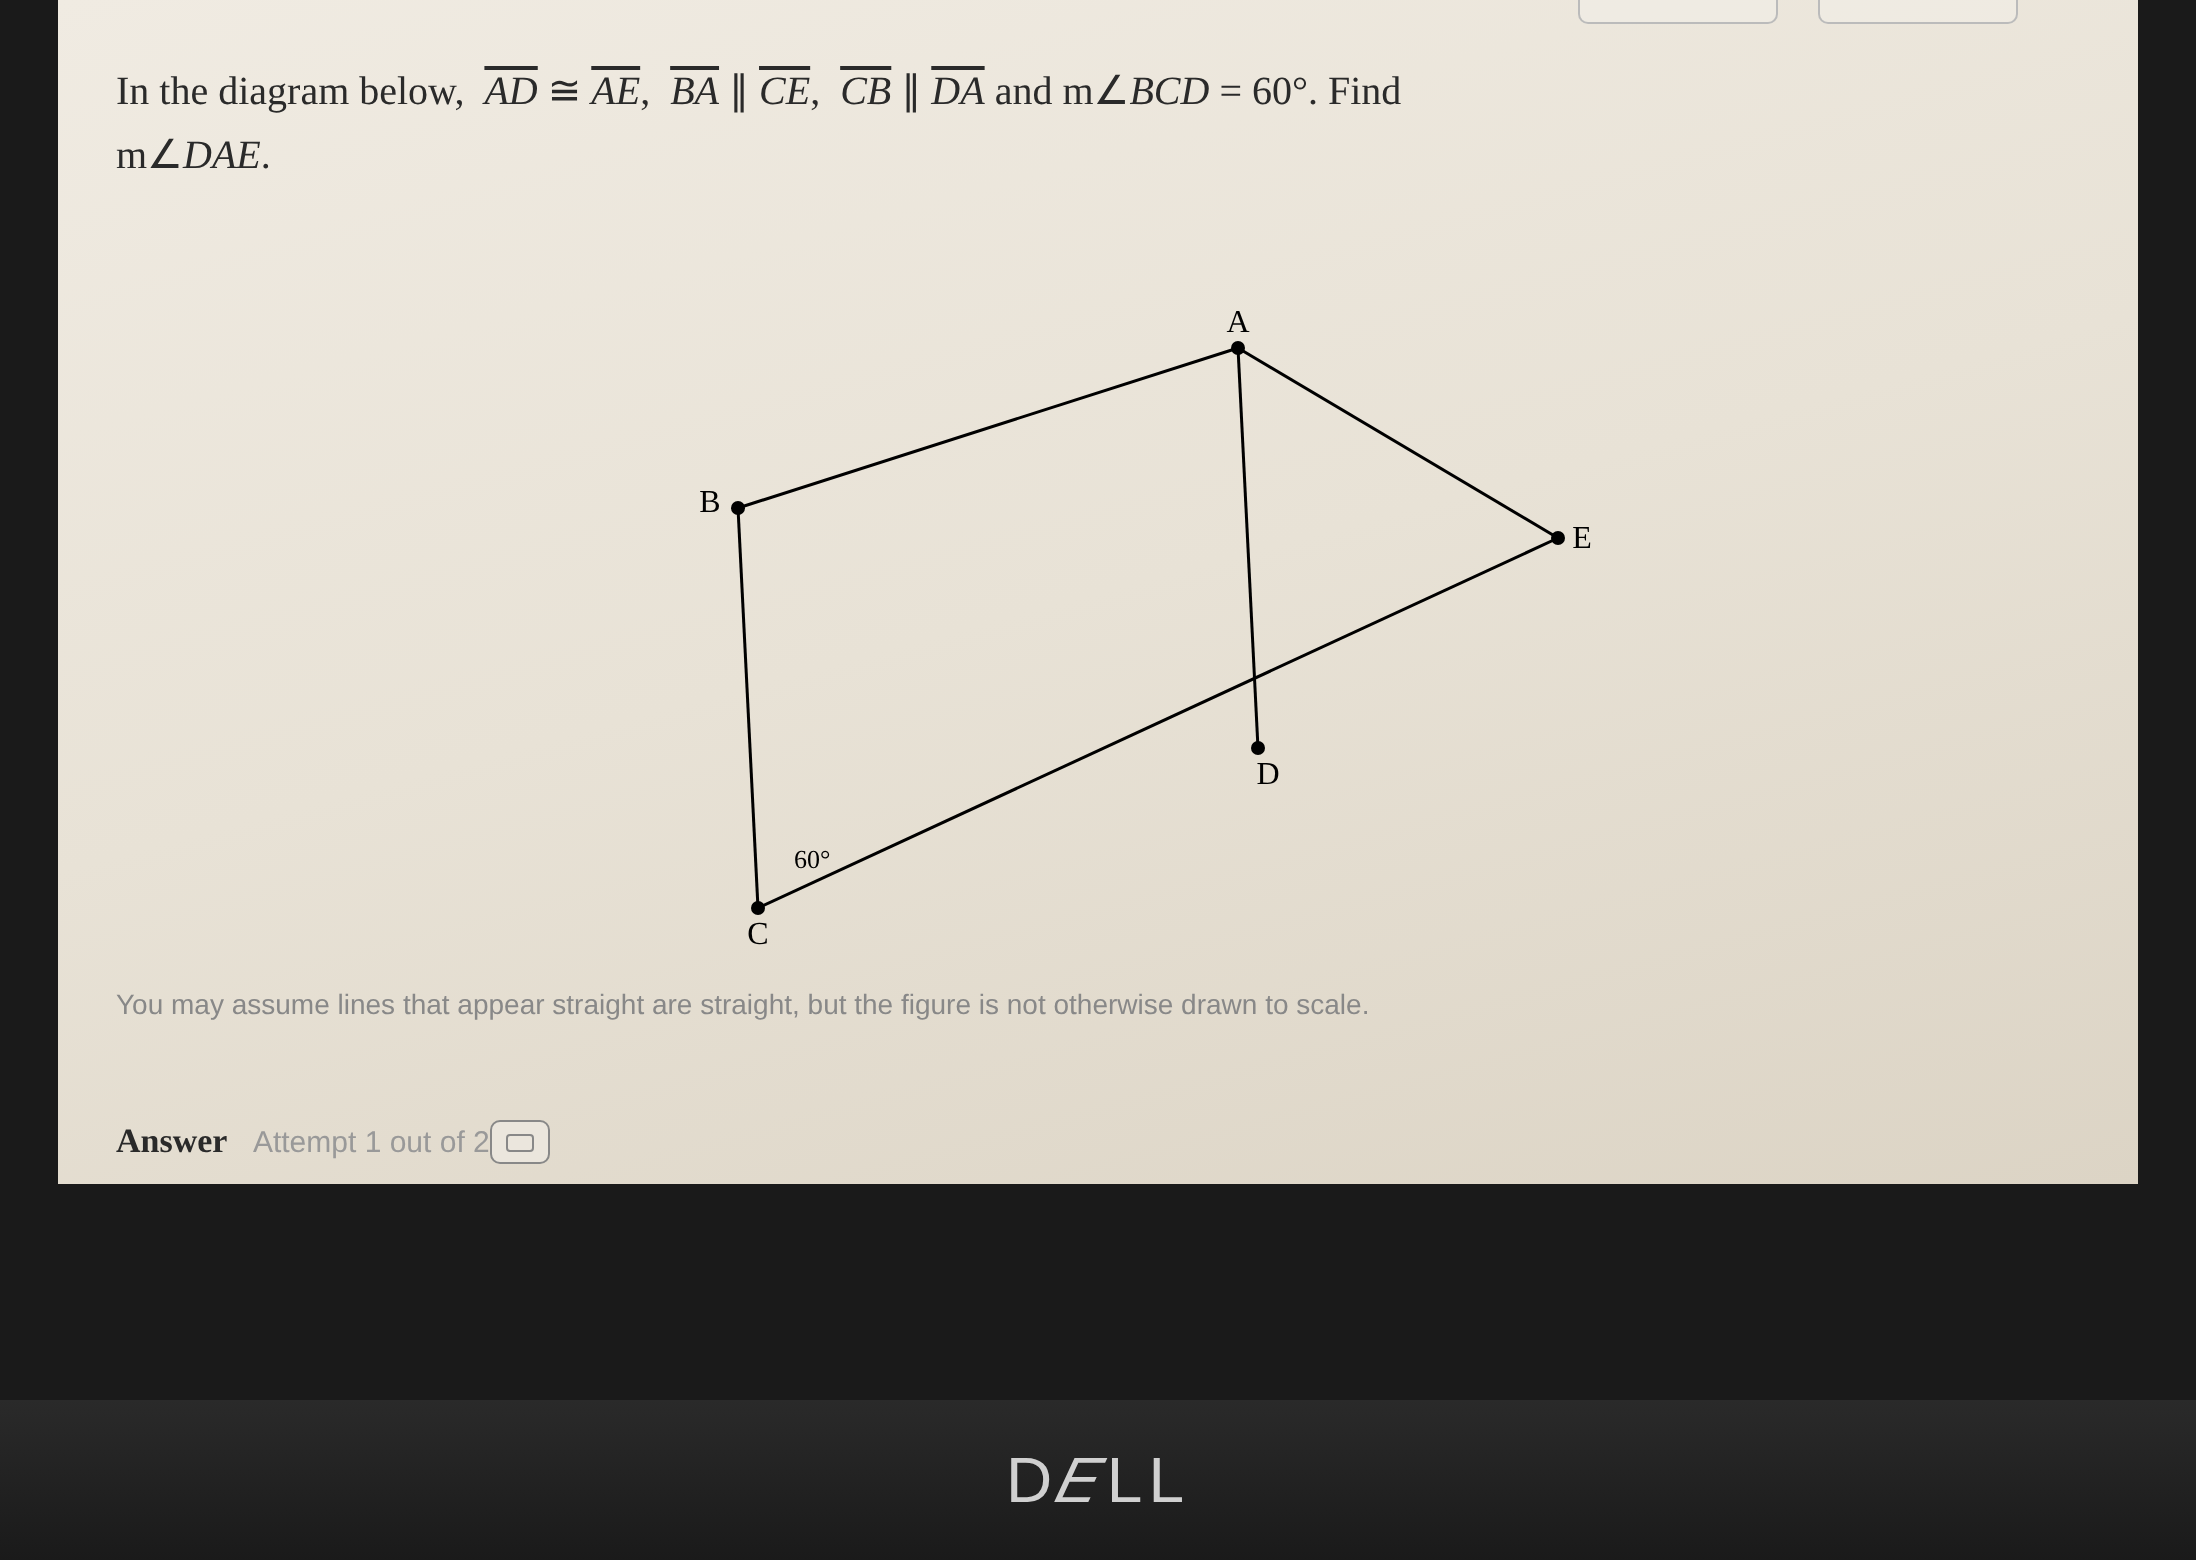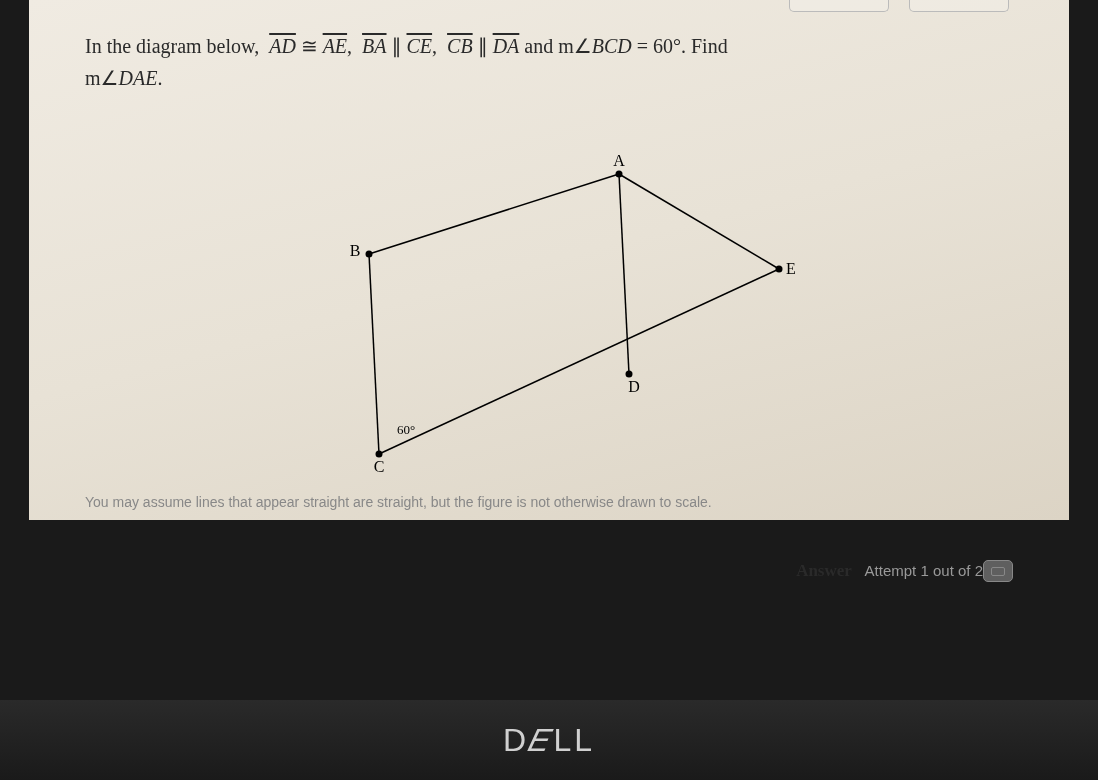--- a/index.html
+++ b/index.html
@@ -7,23 +7,23 @@
       font-family: Georgia, 'Times New Roman', serif;
       background: #1a1a1a;
       width: 1098px;
       height: 780px;
       position: relative;
       overflow: hidden;
     }
     .screen {
       background: linear-gradient(165deg, #f0ebe2 0%, #e8e2d6 50%, #dcd4c5 100%);
       width: 1040px;
-      height: 520px;
+      height: 592px;
       margin: 0 auto;
-      padding: 30px 56px;
+      padding: 30px 29px;
       position: relative;
     }
     .problem-text {
       font-size: 20px;
       line-height: 1.6;
       color: #2a2a2a;
       margin-bottom: 10px;
     }
     .overline {
       text-decoration: overline;
@@ -43,21 +43,21 @@
       height: 100%;
     }
     .caption {
       font-size: 14px;
       color: #888;
       margin-top: 5px;
       font-family: Arial, sans-serif;
     }
     .answer-row {
       display: flex;
-      justify-content: flex-end;
+      justify-content: flex-start;
       align-items: center;
       margin-top: 50px;
     }
     .answer-label {
       font-size: 17px;
       color: #2a2a2a;
     }
     .answer-label b {
       font-weight: bold;
     }

